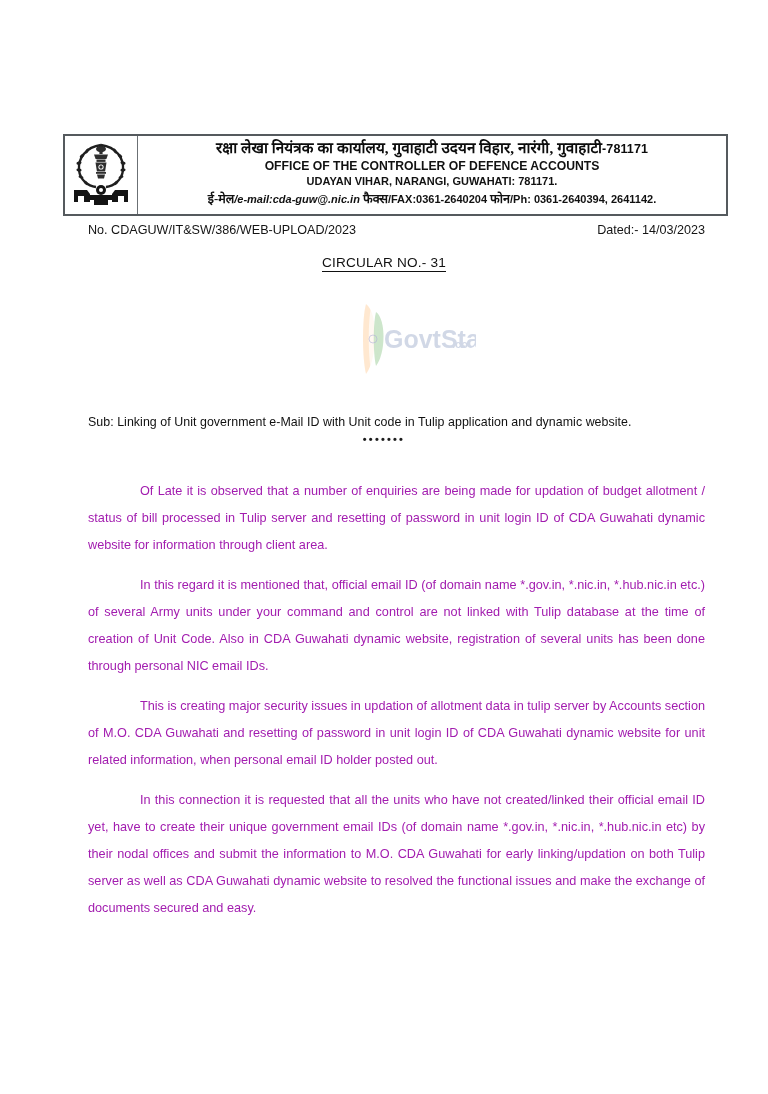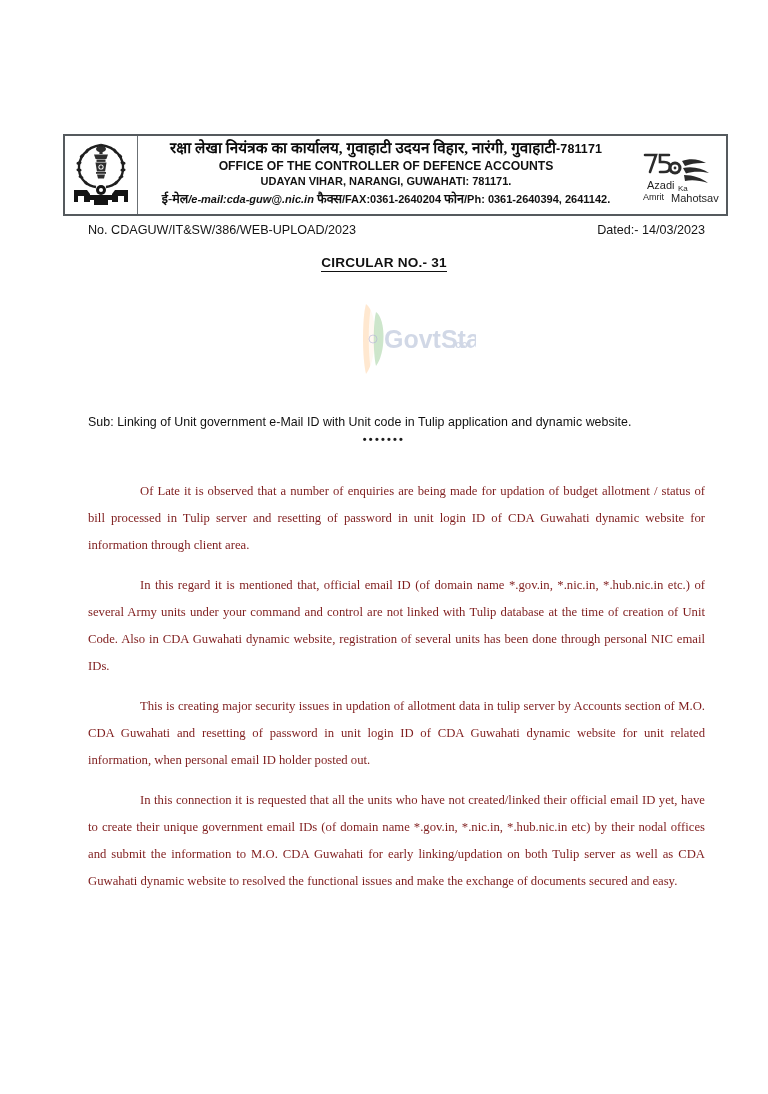--- a/index.html
+++ b/index.html
@@ -128,21 +128,21 @@
   }
 
   
   .circ-title {
     position: absolute;
     left: 0;
     top: 255px;
     width: 768px;
     text-align: center;
     font-size: 13.6px;
-    font-weight: 700;
+    font-weight: 400;
     letter-spacing: 0.2px;
   }
   .circ-title span {
     border-bottom: 1.6px solid #111;
     padding-bottom: 1px;
   }
 
   
   .addressee {
     position: absolute;
@@ -193,24 +193,23 @@
     position: absolute;
     left: 88px;
     top: 478px;
     width: 617px;
   }
   .para {
     text-align: justify;
     text-justify: inter-word;
     font-size: 12.7px;
     line-height: 27px;
-    color: #7f1d1d;
+    color: #a21caf;
     margin: 0 0 13px 0;
     text-indent: 52px;
-    font-family: Liberation Serif, serif;
   }
   .para:last-child { margin-bottom: 0; }
 
   
   .sign-block {
     position: absolute;
     left: 600px;
     top: 893px;
     width: 120px;
     text-align: center;
@@ -280,44 +279,20 @@
       </svg>
     </div>
 
     <div class="head-text">
       <div class="hl-hindi"><span>रक्षा लेखा नियंत्रक का कार्यालय, गुवाहाटी उदयन विहार, नारंगी, गुवाहाटी</span><span class="pin">-781171</span></div>
       <div class="hl-en1">OFFICE OF THE CONTROLLER OF DEFENCE ACCOUNTS</div>
       <div class="hl-en2">UDAYAN VIHAR, NARANGI, GUWAHATI: 781171.</div>
       <div class="hl-contact"><span class="dev">ई-मेल</span><span class="ital">/e-mail:cda-guw@.nic.in</span> <span class="dev">फैक्स</span><span>/FAX:0361-2640204</span> <span class="dev">फोन</span><span>/Ph: 0361-2640394, 2641142.</span></div>
     </div>
 
-    <div class="azadi-cell">
-      <svg class="azadi" viewBox="0 0 84 62">
-
-        <g fill="none" stroke="#2b2b2b" stroke-width="2.6" stroke-linecap="round">
-          <path d="M7 11 h11 l-6 17"></path>
-          <path d="M31 11 h-9 v7 h4 c4 0 6 2 6 5 s-2 5-6 5 h-4"></path>
-        </g>
-
-        <circle cx="37" cy="24" r="6.5" fill="#2b2b2b"></circle>
-        <circle cx="37" cy="24" r="3.4" fill="#ffffff"></circle>
-        <circle cx="37" cy="24" r="1.4" fill="#2b2b2b"></circle>
-
-        <g fill="#2b2b2b">
-          <path d="M44 17 c8 -3 17 -2 24 2 c-8 -0.5 -15 0.5 -21 3 z"></path>
-          <path d="M45 24 c9 -2 19 0 26 5 c-9 -2 -17 -1.5 -23 0.5 z"></path>
-          <path d="M46 31 c9 0 18 3 24 8 c-9 -3 -17 -3.5 -23 -2 z"></path>
-        </g>
-
-        <text x="9" y="45" font-family="Liberation Sans, sans-serif" font-size="11" fill="#1e1e1e">Azadi</text>
-        <text x="40" y="47" font-family="Liberation Sans, sans-serif" font-size="8" fill="#1e1e1e">Ka</text>
-        <text x="5" y="56" font-family="Liberation Sans, sans-serif" font-size="9" fill="#1e1e1e">Amrit</text>
-        <text x="33" y="58" font-family="Liberation Sans, sans-serif" font-size="11" fill="#1e1e1e">Mahotsav</text>
-      </svg>
-    </div>
   </div>
 
   <div class="refline">
     <span>No. CDAGUW/IT&amp;SW/386/WEB-UPLOAD/2023</span>
     <span>Dated:- 14/03/2023</span>
   </div>
 
   <div class="circ-title">
     <span>CIRCULAR NO.- 31</span>
   </div>

